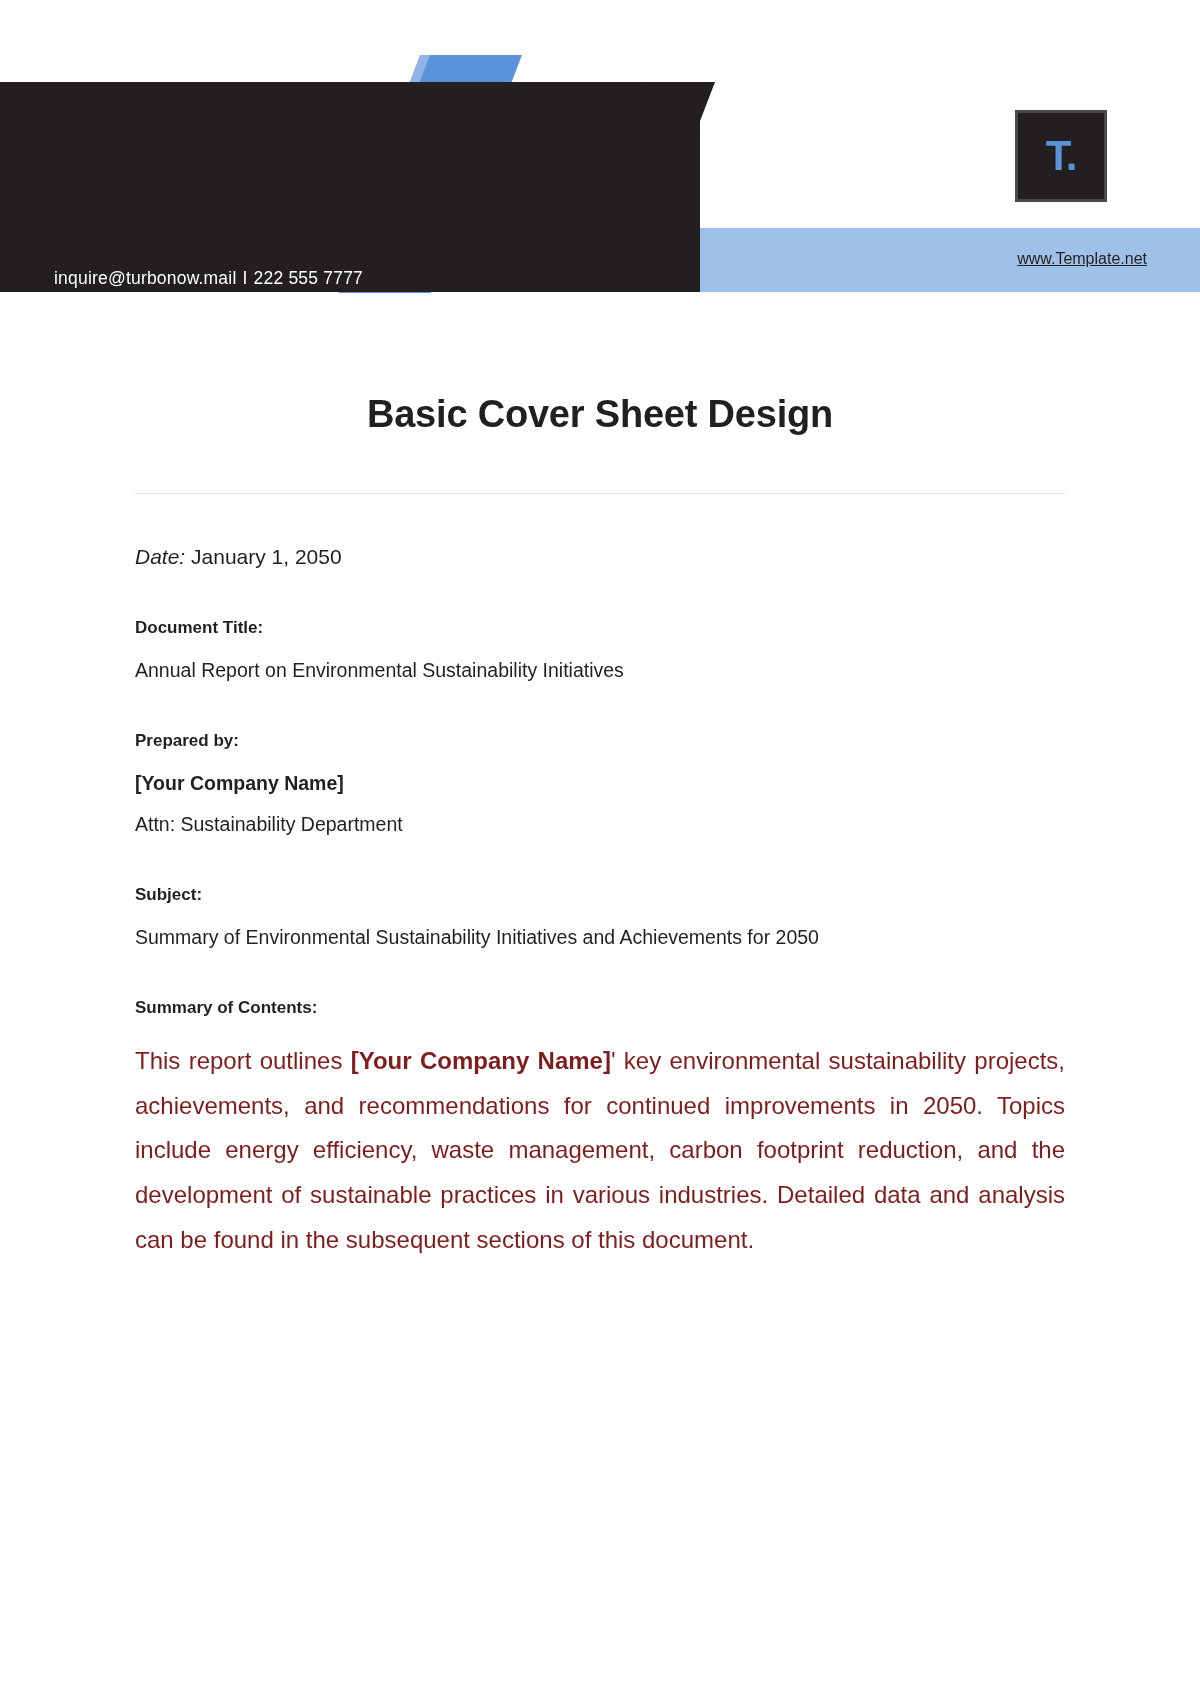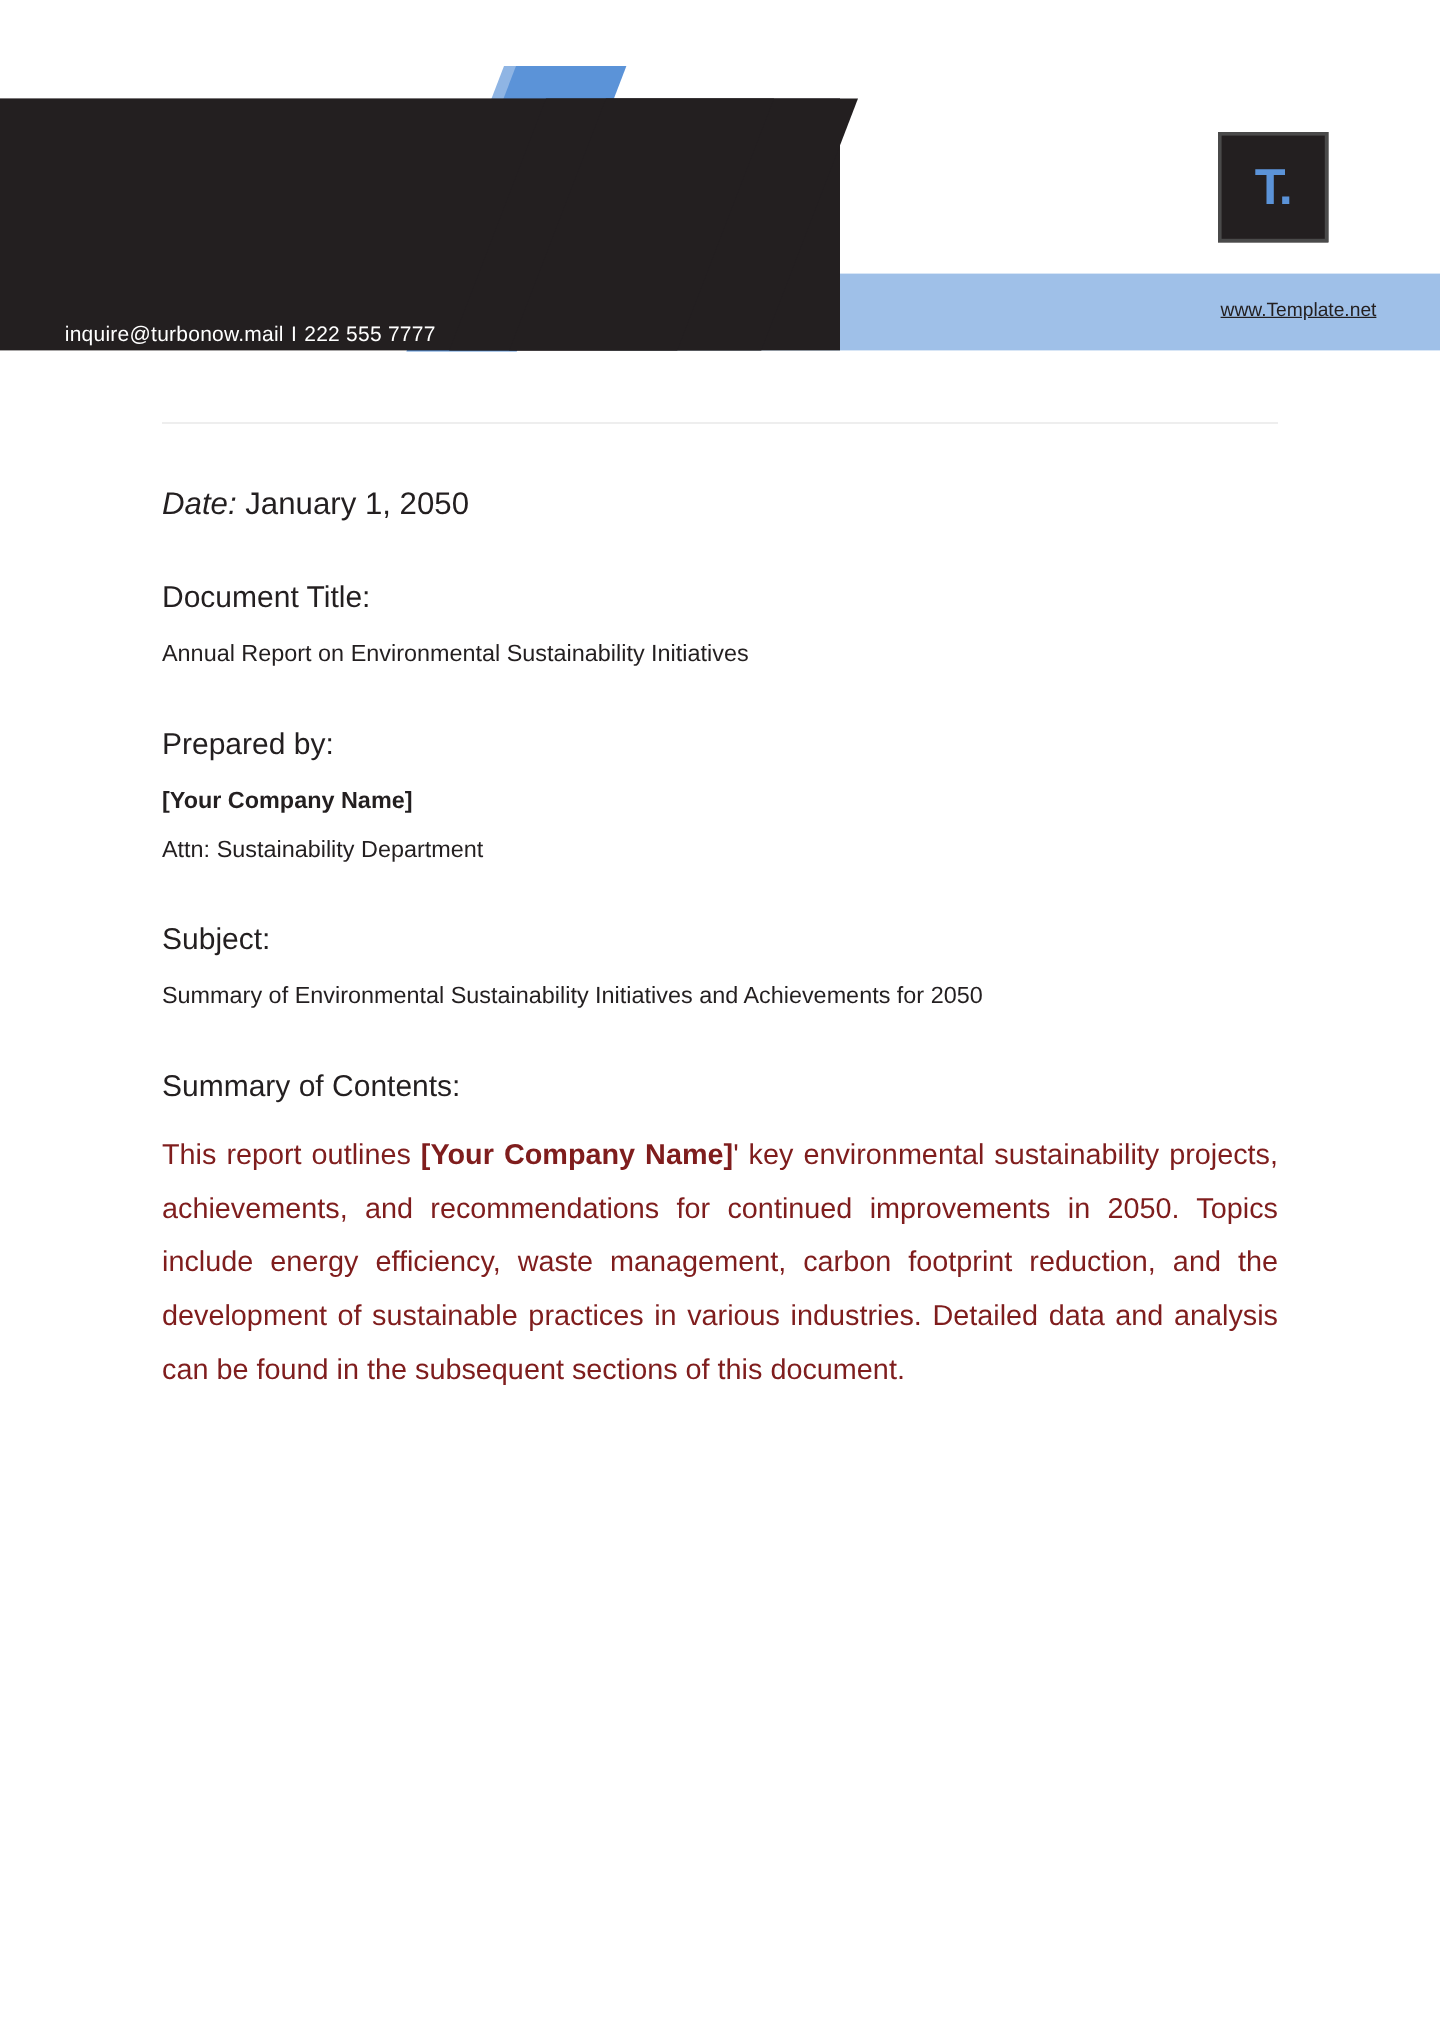--- a/index.html
+++ b/index.html
@@ -147,32 +147,32 @@
     margin-top: 98px;
     letter-spacing: -0.2px;
   }
   .divider {
     margin-top: 57px;
     height: 1px;
     background: #e3e3e3;
   }
   .date-line {
     margin-top: 51px;
-    font-size: 26px;
+    font-size: 21px;
     color: #231f20;
   }
   .date-line em {
     font-style: italic;
   }
   .block {
     margin-top: 49px;
   }
   .block .lbl {
-    font-size: 25px;
-    font-weight: normal;
+    font-size: 17px;
+    font-weight: bold;
     color: #231f20;
     margin-bottom: 21px;
   }
   .block .line {
     font-size: 19.5px;
     color: #231f20;
     margin-bottom: 18px;
   }
   .block .line:last-child {
     margin-bottom: 0;
@@ -208,20 +208,21 @@
 
   <div class="hdr-website">www.Template.net</div>
 
   <div class="logo-box">
     <span class="logo-glyph">T.</span>
   </div>
 </div>
 
 <div class="doc">
 
+  <div class="title">Basic Cover Sheet Design</div>
 
   <div class="divider"></div>
 
   <div class="date-line">
     <em>Date:</em>
     <span>January 1, 2050</span>
   </div>
 
   <div class="block">
     <div class="lbl">Document Title:</div>

